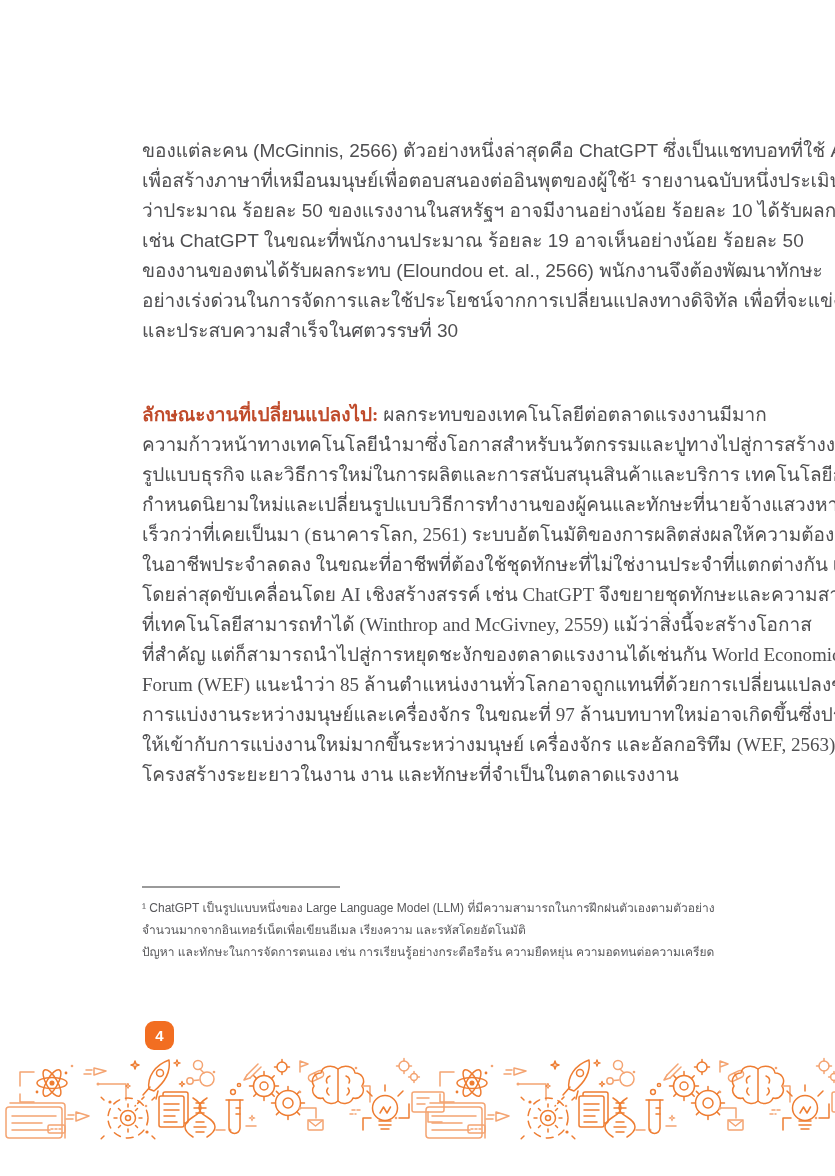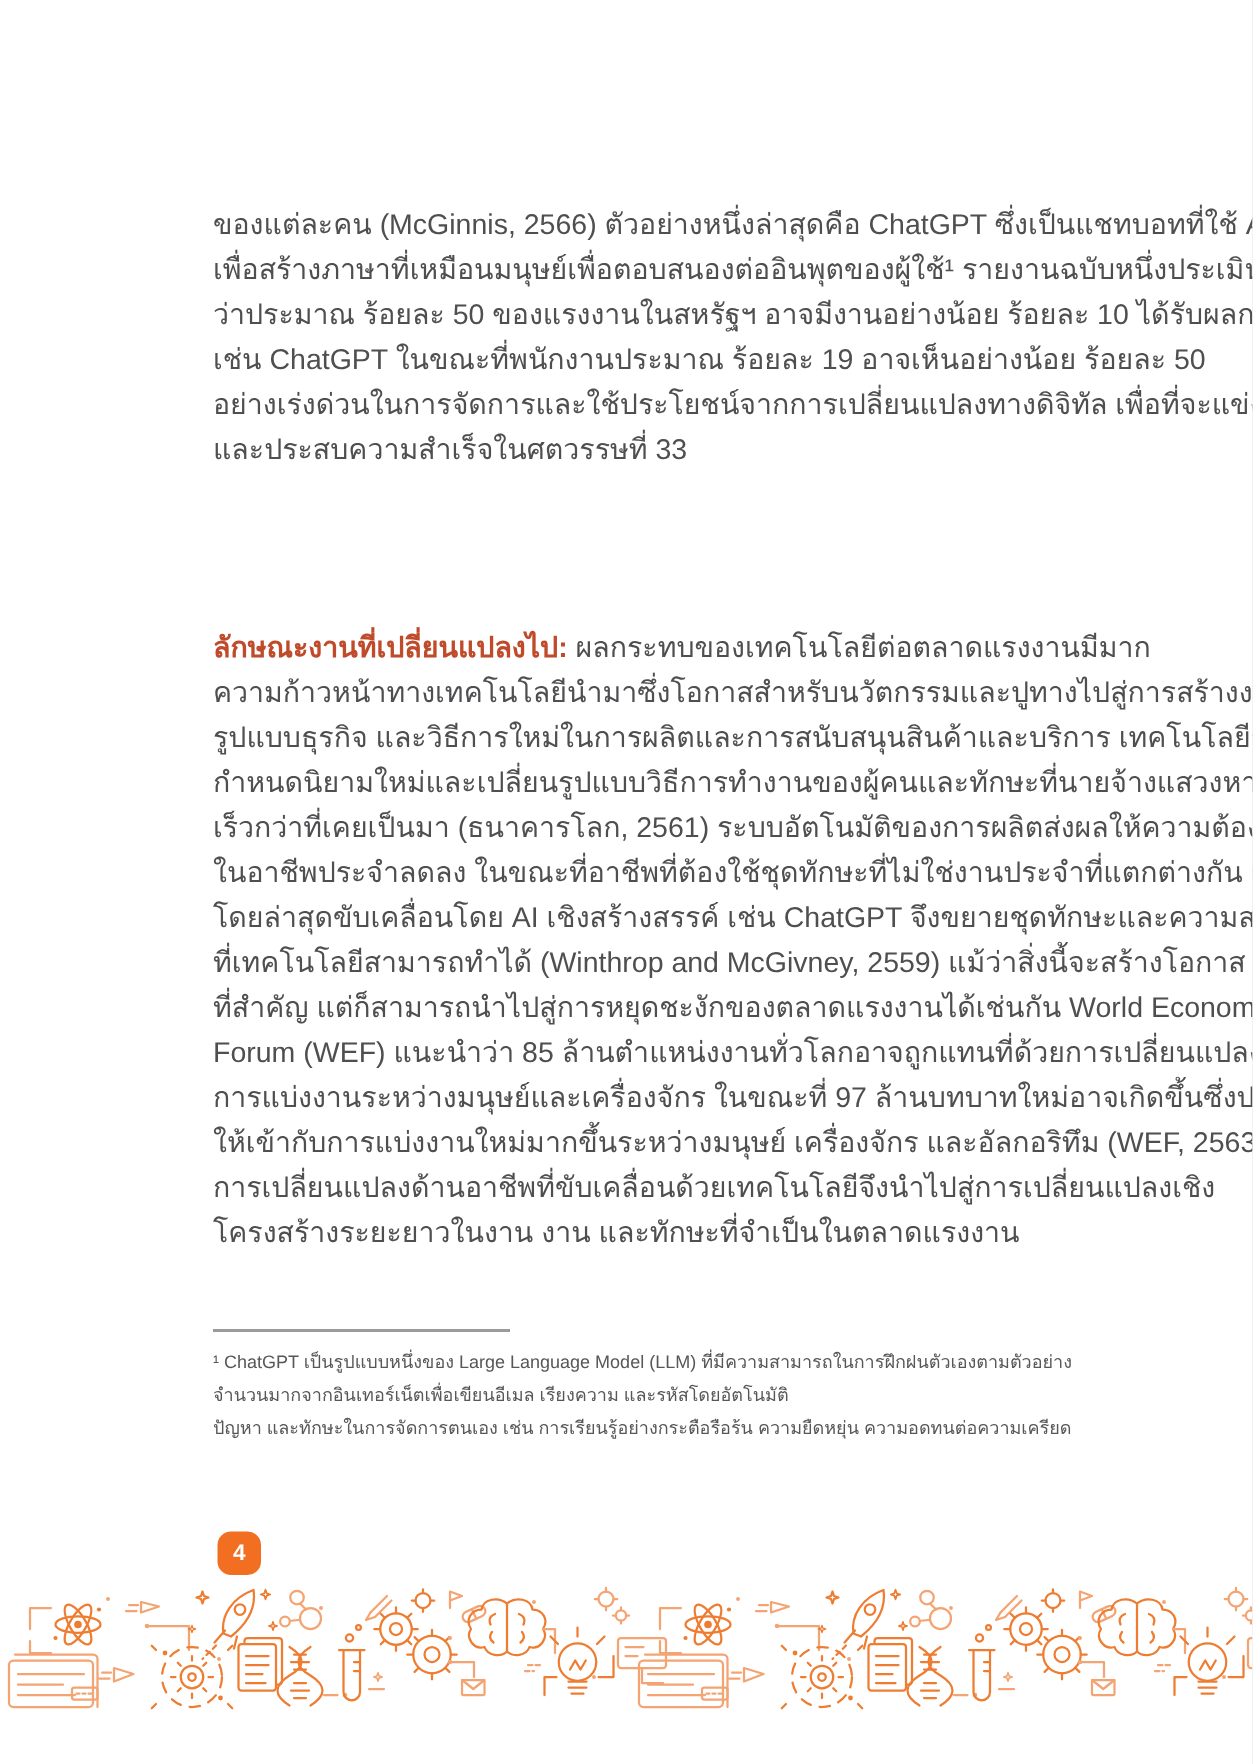--- a/index.html
+++ b/index.html
@@ -12,21 +12,21 @@
     font-family:"Liberation Sans","DejaVu Sans",sans-serif;
     color:#4f4f51;
   }
   .bodytext{
     position:absolute;left:142px;width:556px;
     font-size:19px;line-height:30px;
     text-align:justify;
   }
   .bodytext .line{white-space:nowrap;}
   #para-intro{top:136px;}
-  #para-section{top:418px;}
+  #para-section{top:400px;font-family:Liberation Serif, serif;}
   .section-heading{
     color:#c04b2b;font-weight:bold;
   }
   .footnote-divider{
     position:absolute;left:142px;top:886px;width:198px;height:0;
     border-top:2px solid #9a9a9a;
   }
   .footnotes{
     position:absolute;left:142px;top:897px;width:568px;
     font-size:12px;line-height:22px;color:#57575a;
@@ -49,40 +49,40 @@
 </head>
 <body>
 
 <div class="page">
 
   <div class="bodytext" id="para-intro">
     <div class="line">ของแต่ละคน (McGinnis, 2566) ตัวอย่างหนึ่งล่าสุดคือ ChatGPT ซึ่งเป็นแชทบอทที่ใช้ AI</div>
     <div class="line">เพื่อสร้างภาษาที่เหมือนมนุษย์เพื่อตอบสนองต่ออินพุตของผู้ใช้¹ รายงานฉบับหนึ่งประเมิน</div>
     <div class="line">ว่าประมาณ ร้อยละ 50 ของแรงงานในสหรัฐฯ อาจมีงานอย่างน้อย ร้อยละ 10 ได้รับผลก</div>
     <div class="line">เช่น ChatGPT ในขณะที่พนักงานประมาณ ร้อยละ 19 อาจเห็นอย่างน้อย ร้อยละ 50</div>
+    <div class="line">ของงานของตนได้รับผลกระทบ (Eloundou et. al., 2566) พนักงานจึงต้องพัฒนาทักษะ</div>
     <div class="line">อย่างเร่งด่วนในการจัดการและใช้ประโยชน์จากการเปลี่ยนแปลงทางดิจิทัล เพื่อที่จะแข่งขัน</div>
-    <div class="line">และประสบความสำเร็จในศตวรรษที่ 33</div>
+    <div class="line">และประสบความสำเร็จในศตวรรษที่ 30</div>
   </div>
 
   <div class="bodytext" id="para-section">
     <div class="line">
       <span class="section-heading">ลักษณะงานที่เปลี่ยนแปลงไป:</span><span> ผลกระทบของเทคโนโลยีต่อตลาดแรงงานมีมาก</span>
     </div>
     <div class="line">ความก้าวหน้าทางเทคโนโลยีนำมาซึ่งโอกาสสำหรับนวัตกรรมและปูทางไปสู่การสร้างงาน</div>
     <div class="line">รูปแบบธุรกิจ และวิธีการใหม่ในการผลิตและการสนับสนุนสินค้าและบริการ เทคโนโลยีกำลัง</div>
     <div class="line">กำหนดนิยามใหม่และเปลี่ยนรูปแบบวิธีการทำงานของผู้คนและทักษะที่นายจ้างแสวงหาได้</div>
     <div class="line">เร็วกว่าที่เคยเป็นมา (ธนาคารโลก, 2561) ระบบอัตโนมัติของการผลิตส่งผลให้ความต้องการ</div>
     <div class="line">ในอาชีพประจำลดลง ในขณะที่อาชีพที่ต้องใช้ชุดทักษะที่ไม่ใช่งานประจำที่แตกต่างกัน เช่น</div>
     <div class="line">โดยล่าสุดขับเคลื่อนโดย AI เชิงสร้างสรรค์ เช่น ChatGPT จึงขยายชุดทักษะและความสามารถ</div>
     <div class="line">ที่เทคโนโลยีสามารถทำได้ (Winthrop and McGivney, 2559) แม้ว่าสิ่งนี้จะสร้างโอกาส</div>
     <div class="line">ที่สำคัญ แต่ก็สามารถนำไปสู่การหยุดชะงักของตลาดแรงงานได้เช่นกัน World Economic</div>
     <div class="line">Forum (WEF) แนะนำว่า 85 ล้านตำแหน่งงานทั่วโลกอาจถูกแทนที่ด้วยการเปลี่ยนแปลงของ</div>
     <div class="line">การแบ่งงานระหว่างมนุษย์และเครื่องจักร ในขณะที่ 97 ล้านบทบาทใหม่อาจเกิดขึ้นซึ่งปรับ</div>
     <div class="line">ให้เข้ากับการแบ่งงานใหม่มากขึ้นระหว่างมนุษย์ เครื่องจักร และอัลกอริทึม (WEF, 2563)²</div>
-    <div class="line">การเปลี่ยนแปลงด้านอาชีพที่ขับเคลื่อนด้วยเทคโนโลยีจึงนำไปสู่การเปลี่ยนแปลงเชิง</div>
     <div class="line">โครงสร้างระยะยาวในงาน งาน และทักษะที่จำเป็นในตลาดแรงงาน</div>
   </div>
 
   <div class="footnote-divider"></div>
   <div class="footnotes">
     <div class="footnote-block">
       <div class="line">¹ ChatGPT เป็นรูปแบบหนึ่งของ Large Language Model (LLM) ที่มีความสามารถในการฝึกฝนตัวเองตามตัวอย่าง</div>
       <div class="line">จำนวนมากจากอินเทอร์เน็ตเพื่อเขียนอีเมล เรียงความ และรหัสโดยอัตโนมัติ</div>
     </div>
     <div class="footnote-block">

